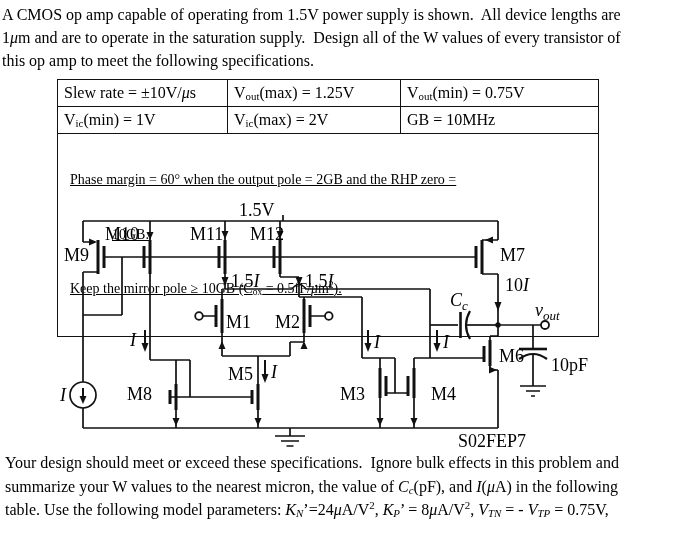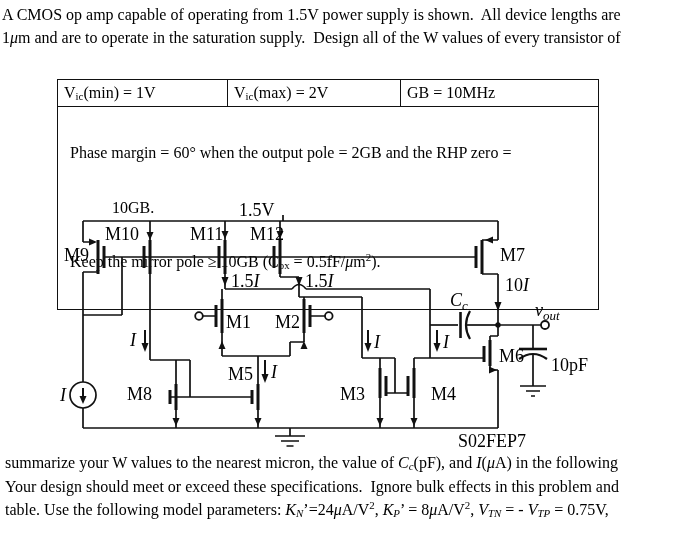--- a/index.html
+++ b/index.html
@@ -11,42 +11,48 @@
   .sup{font-size:68%;vertical-align:0.55em;line-height:0;}
   .intro{position:absolute;left:2px;top:3px;width:666px;}
   .closing{position:absolute;left:5px;top:451px;width:670px;}
   .closing .tline{line-height:23.5px;}
   table.spec{position:absolute;left:57px;top:79px;border-collapse:collapse;table-layout:fixed;}
   table.spec td{border:1.6px solid #111;font-size:16px;padding:1px 0 1px 6px;vertical-align:middle;
                 white-space:pre-wrap;}
   table.spec td.c1{width:163px;} table.spec td.c2{width:166px;} table.spec td.c3{width:191px;}
   tr.r12 td{height:24px;}
   td.merged{height:57px;vertical-align:top;padding:2px 0 0 0;}
-  .mline{font-size:16px;line-height:18.5px;padding-left:6px;white-space:pre-wrap;}
+  .mline{font-size:14px;line-height:18.5px;padding-left:6px;white-space:pre-wrap;text-decoration:underline;}
   .mline.indent{padding-left:48px;}
   svg text{font-family:"Liberation Serif","DejaVu Serif",serif;font-size:18px;fill:#000;}
   svg .w{stroke:#111;stroke-width:1.7;fill:none;}
   svg .bar{stroke:#111;stroke-width:3;fill:none;}
   svg .plate{stroke:#111;stroke-width:2.6;fill:none;}
   svg .curve{stroke:#111;stroke-width:2.2;fill:none;}
   svg .ah{fill:#111;stroke:none;}
   svg .oc{stroke:#111;stroke-width:1.8;fill:#fff;}
 </style>
 </head>
 <body>
 
 <div id="page">
 
   <div class="intro">
     <div class="tline"><span>A CMOS op amp capable of operating from 1.5V power supply is shown.  All device lengths are</span></div>
     <div class="tline"><span>1</span><span class="it">μ</span><span>m and are to operate in the saturation supply.  Design all of the W values of every transistor of</span></div>
+    <div class="tline"><span>this op amp to meet the following specifications.</span></div>
   </div>
 
   <table class="spec">
     <tbody>
+        <tr class="r12">
+      <td class="c1"><span>Slew rate = ±10V/</span><span class="it">μ</span><span>s</span></td>
+      <td class="c2"><span>V</span><span class="sub">out</span><span>(max) = 1.25V</span></td>
+      <td class="c3"><span>V</span><span class="sub">out</span><span>(min) = 0.75V</span></td>
+    </tr>
     <tr class="r12">
       <td class="c1"><span>V</span><span class="sub">ic</span><span>(min) = 1V</span></td>
       <td class="c2"><span>V</span><span class="sub">ic</span><span>(max) = 2V</span></td>
       <td class="c3"><span>GB = 10MHz</span></td>
     </tr>
     <tr>
       <td class="merged" colspan="3">
         <div class="mline"><span>Phase margin = 60° when the output pole = 2GB and the RHP zero =</span></div>
         <div class="mline indent"><span>10GB.</span></div>
         <div class="mline"><span>Keep the mirror pole ≥ 10GB (C</span><span class="sub">ox</span><span> = 0.5fF/</span><span class="it">μ</span><span>m</span><span class="sup">2</span><span>).</span></div>
@@ -222,18 +228,18 @@
     <text x="374" y="348"><tspan class="it">I</tspan></text>
     <text x="443" y="348"><tspan class="it">I</tspan></text>
     <text x="60" y="401"><tspan class="it">I</tspan></text>
     <text x="450" y="306"><tspan class="it">C</tspan><tspan dy="4" font-size="13" class="it">c</tspan></text>
     <text x="535" y="316" font-size="17"><tspan class="it">v</tspan><tspan dy="4" font-size="13" class="it">out</tspan></text>
     <text x="551" y="371"><tspan>10pF</tspan></text>
     <text x="458" y="447" font-size="12.5"><tspan>S02FEP7</tspan></text>
   </svg>
 
   <div class="closing">
+    <div class="tline"><span>Your design should meet or exceed these specifications.  Ignore bulk effects in this problem and</span></div>
     <div class="tline"><span>summarize your W values to the nearest micron, the value of </span><span class="it">C</span><span class="sub it">c</span><span>(pF), and </span><span class="it">I</span><span>(</span><span class="it">μ</span><span>A) in the following</span></div>
-    <div class="tline"><span>Your design should meet or exceed these specifications.  Ignore bulk effects in this problem and</span></div>
     <div class="tline"><span>table. Use the following model parameters: </span><span class="it">K</span><span class="sub it">N</span><span>’=24</span><span class="it">μ</span><span>A/V</span><span class="sup">2</span><span>, </span><span class="it">K</span><span class="sub it">P</span><span>’ = 8</span><span class="it">μ</span><span>A/V</span><span class="sup">2</span><span>, </span><span class="it">V</span><span class="sub it">TN</span><span> = - </span><span class="it">V</span><span class="sub it">TP</span><span> = 0.75V,</span></div>
   </div>
 
 </div>
 
 </body></html>

